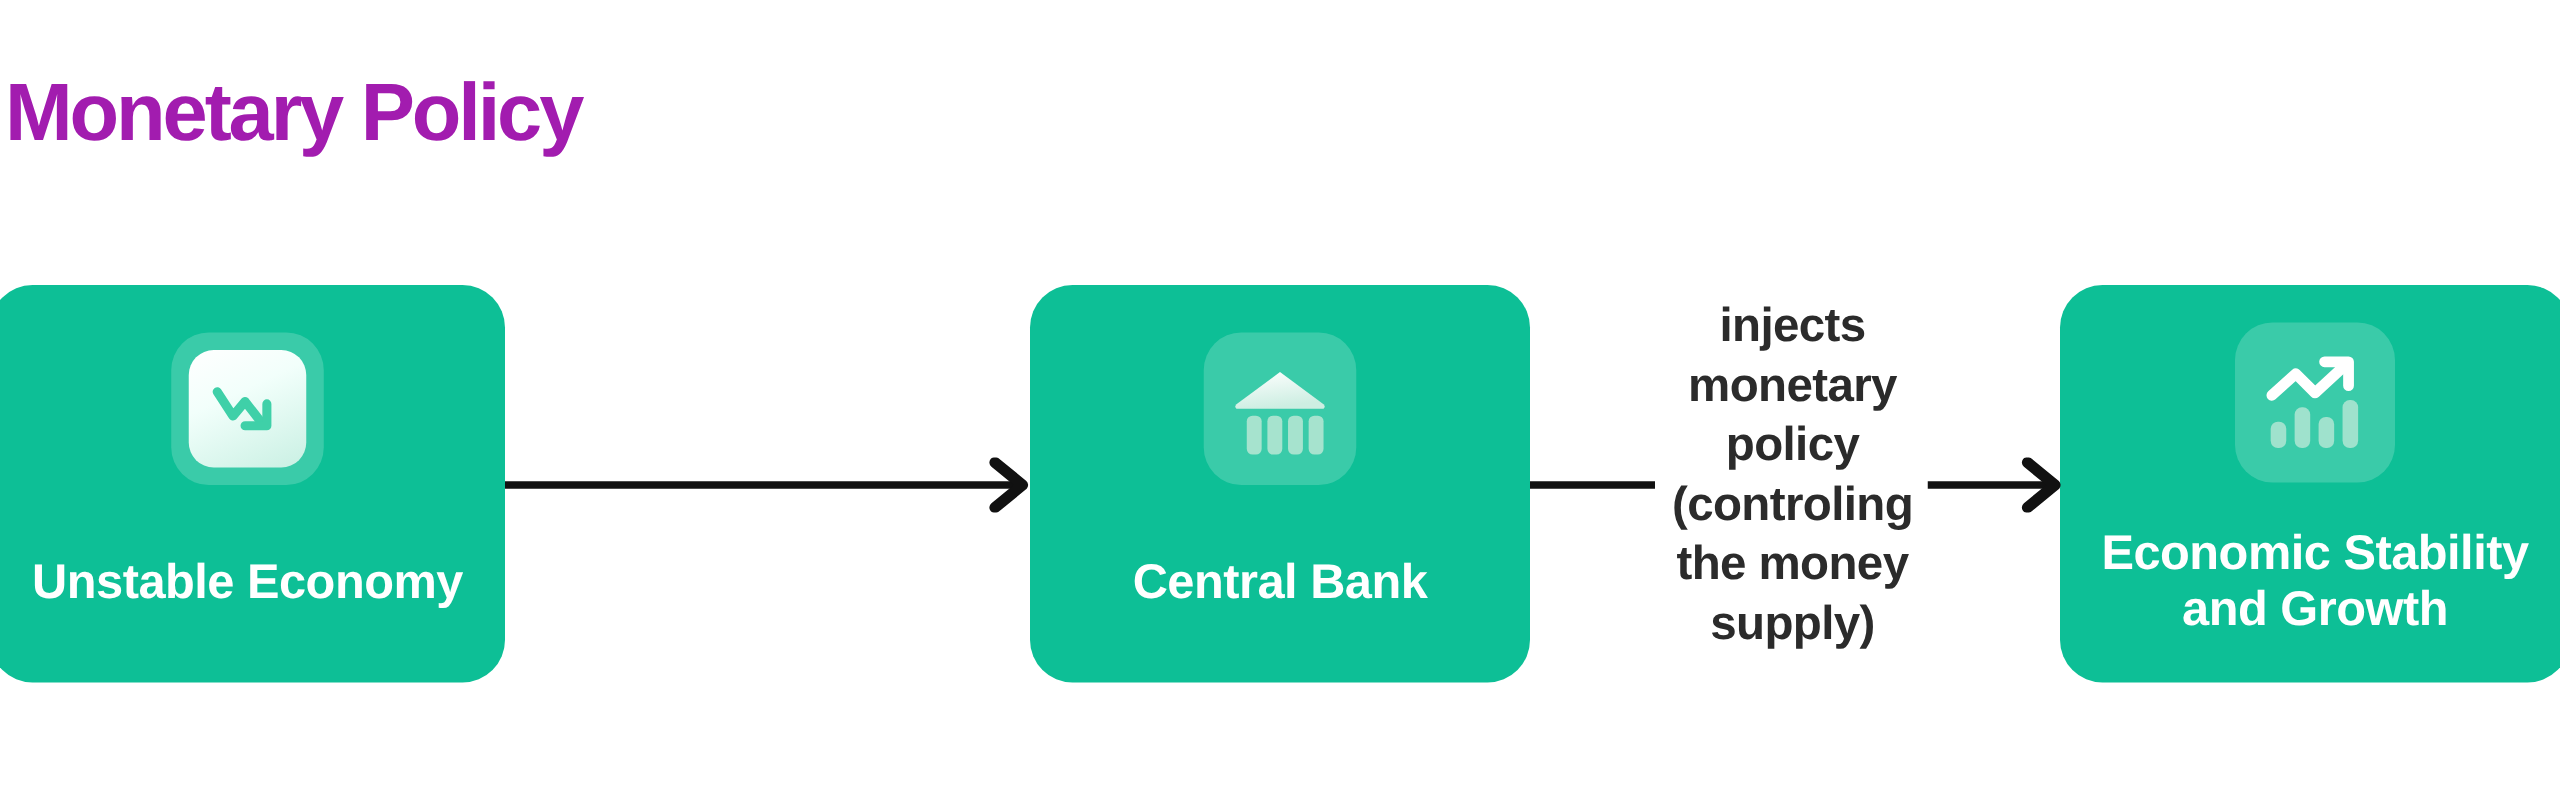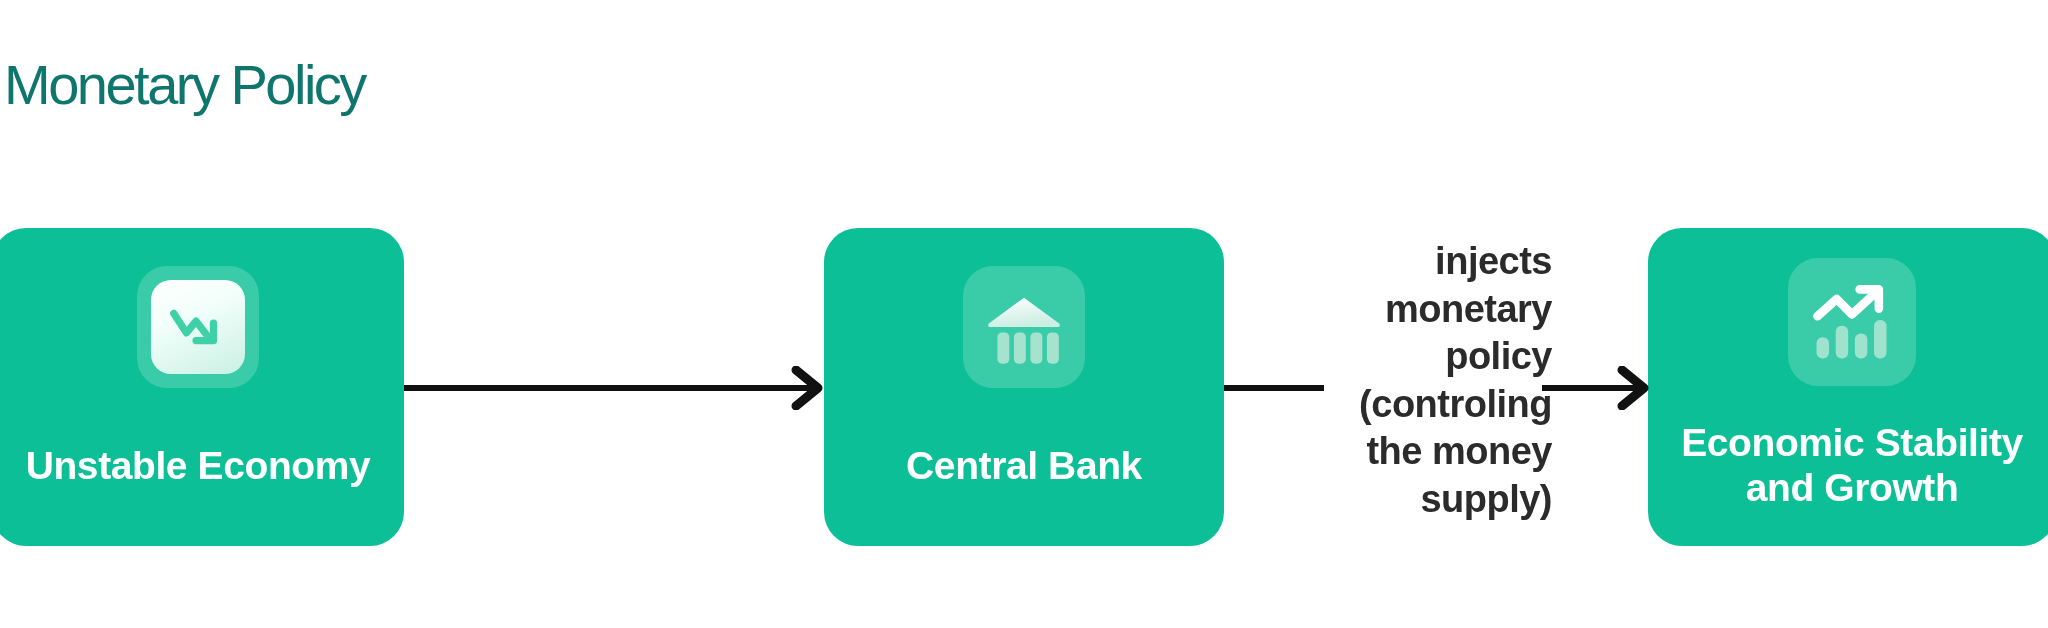--- a/index.html
+++ b/index.html
@@ -17,24 +17,24 @@
     width: 2048px;
     height: 628px;
     background: #ffffff;
   }
 
   
   .page-title {
     position: absolute;
     left: 4px;
     top: 56px;
-    font-size: 56px;
-    font-weight: 400;
+    font-size: 65px;
+    font-weight: 700;
     letter-spacing: -2.5px;
-    color: #0f766e;
+    color: #a21caf;
     line-height: 1.05;
     white-space: nowrap;
   }
 
   
   .card {
     position: absolute;
     top: 228px;
     height: 318px;
     background: #0dbf96;
@@ -100,21 +100,21 @@
   .conn-1 { left: 404px;  top: 366px; width: 424px;  height: 44px; }
   .conn-2 { left: 1224px; top: 366px; width: 106px;  height: 44px; }
   .conn-3 { left: 1542px; top: 366px; width: 112px;  height: 44px; }
 
   
   .edge-caption {
     position: absolute;
     left: 1316px;
     top: 238px;
     width: 236px;
-    text-align: right;
+    text-align: center;
     color: #2b2b2b;
     font-weight: 700;
     font-size: 38px;
     line-height: 1.25;
     letter-spacing: -0.5px;
     white-space: pre-line;
   }
 </style>
 </head>
 <body>

